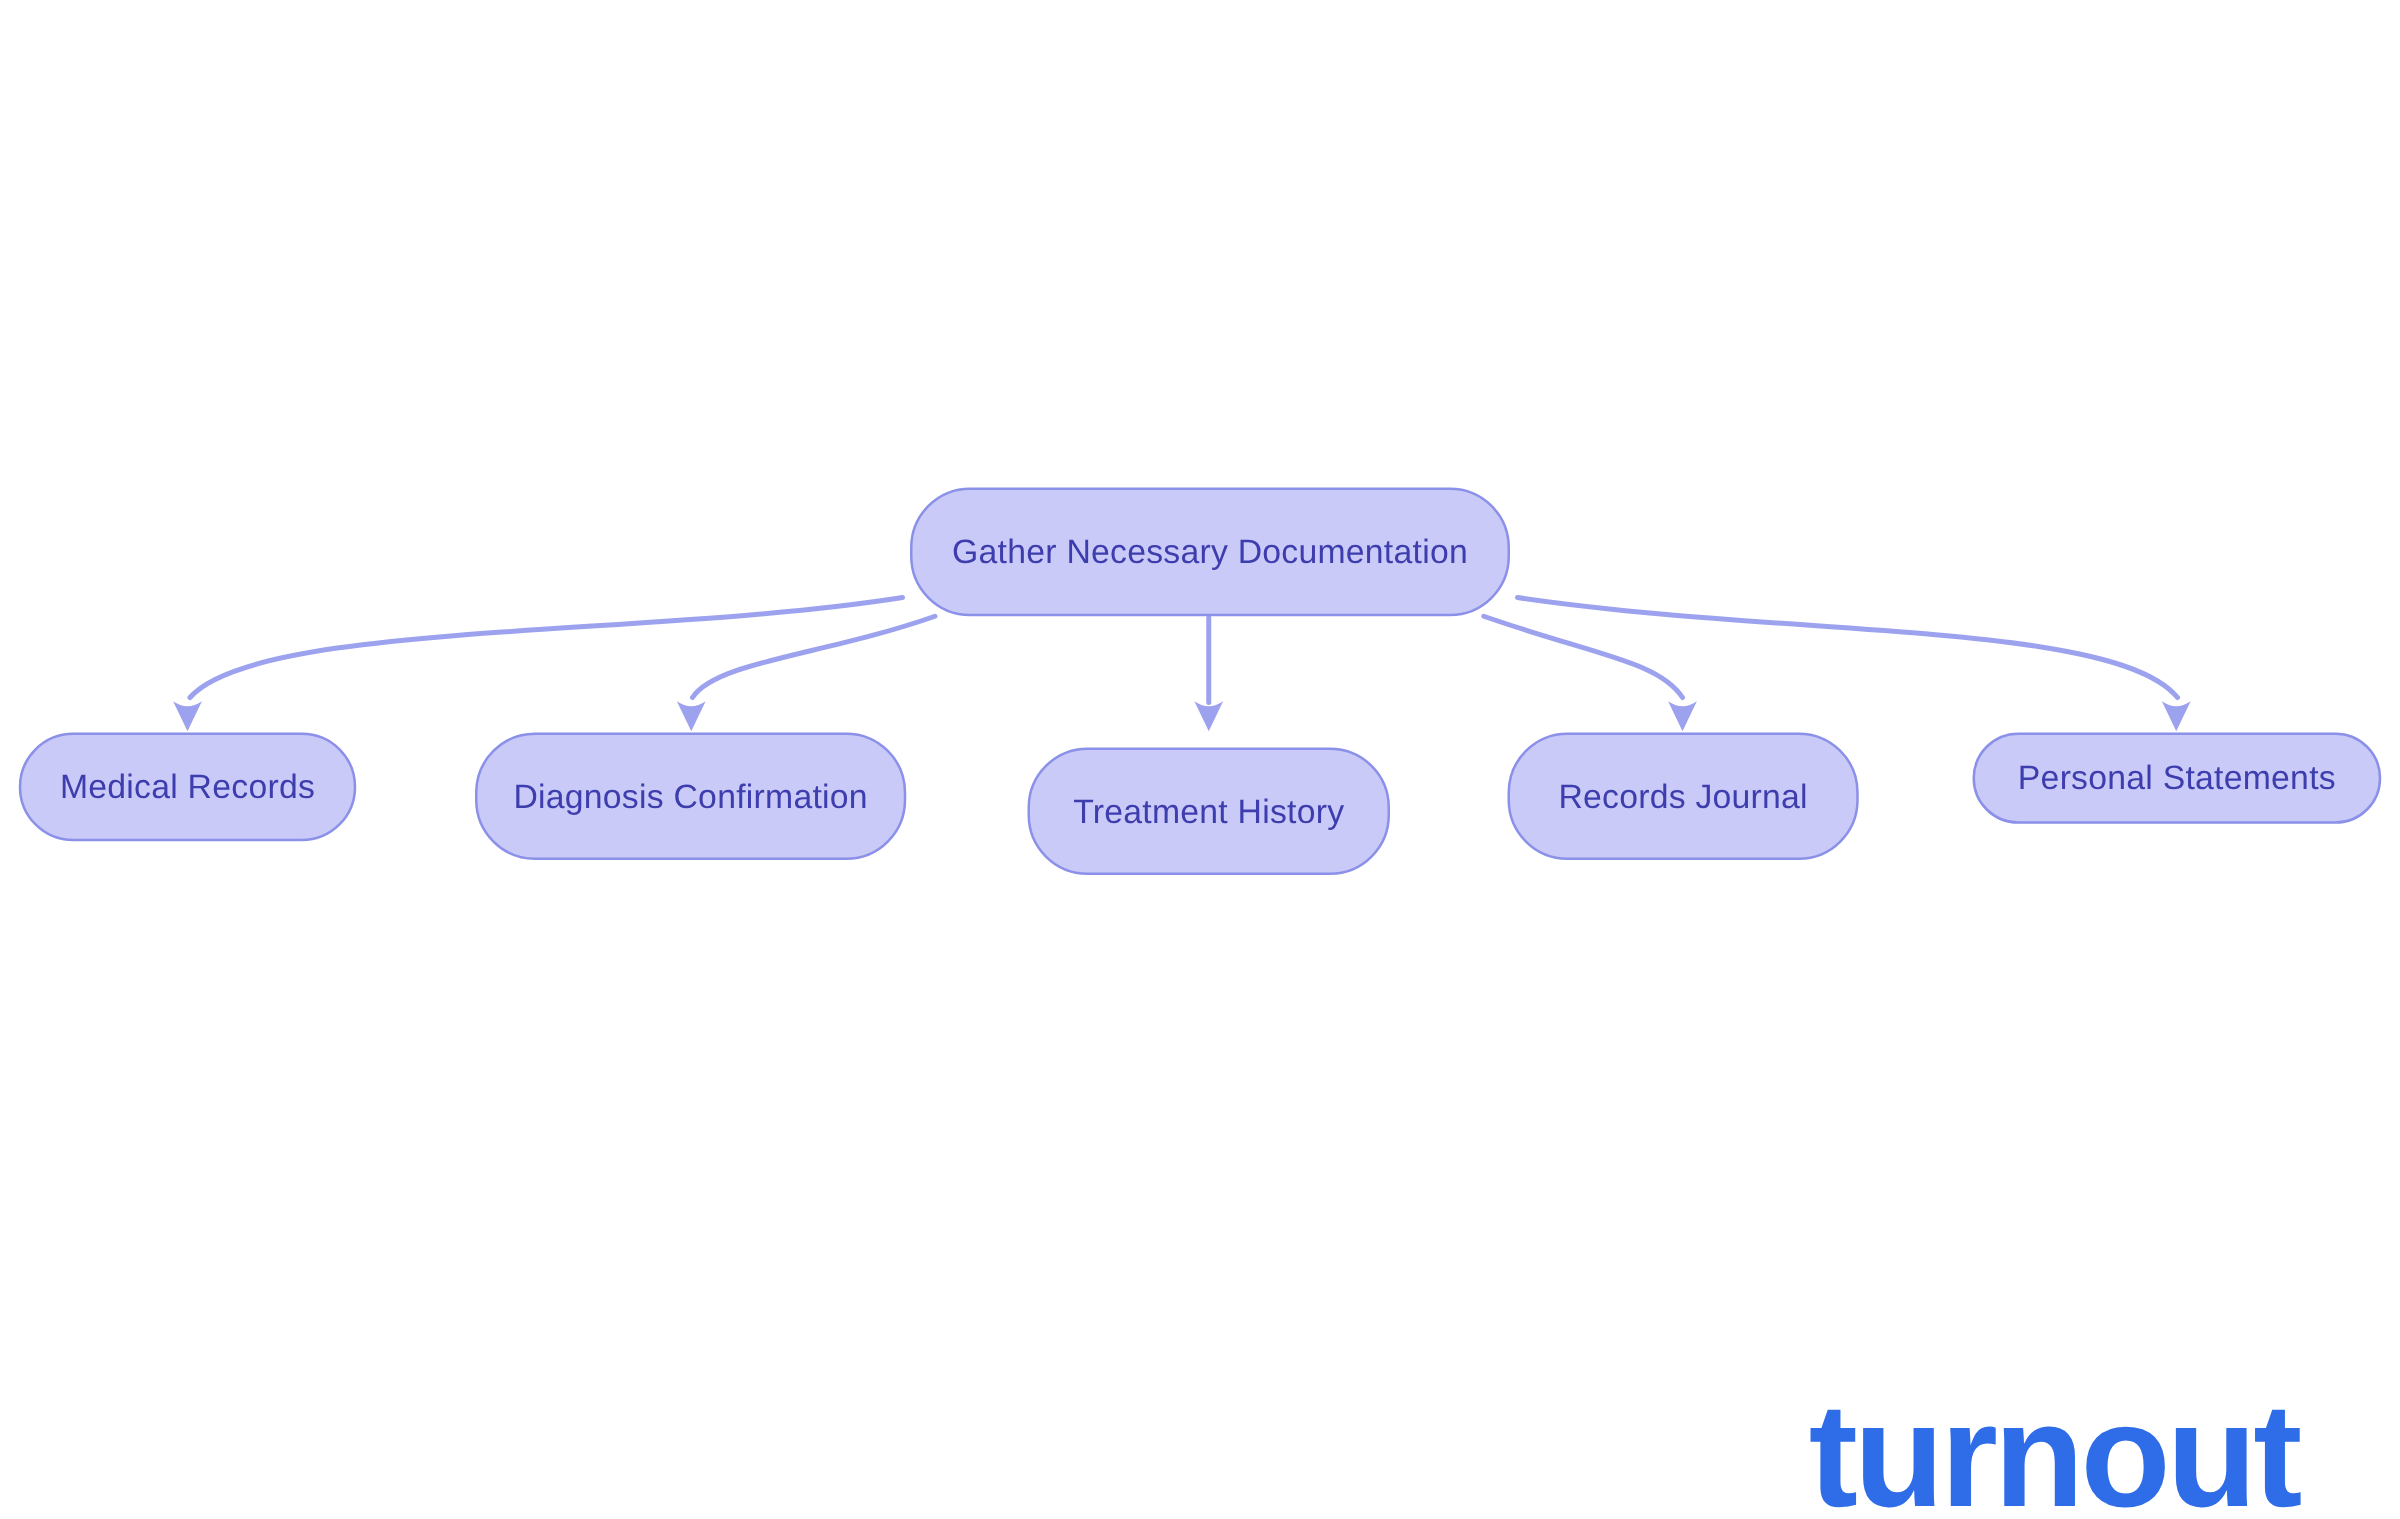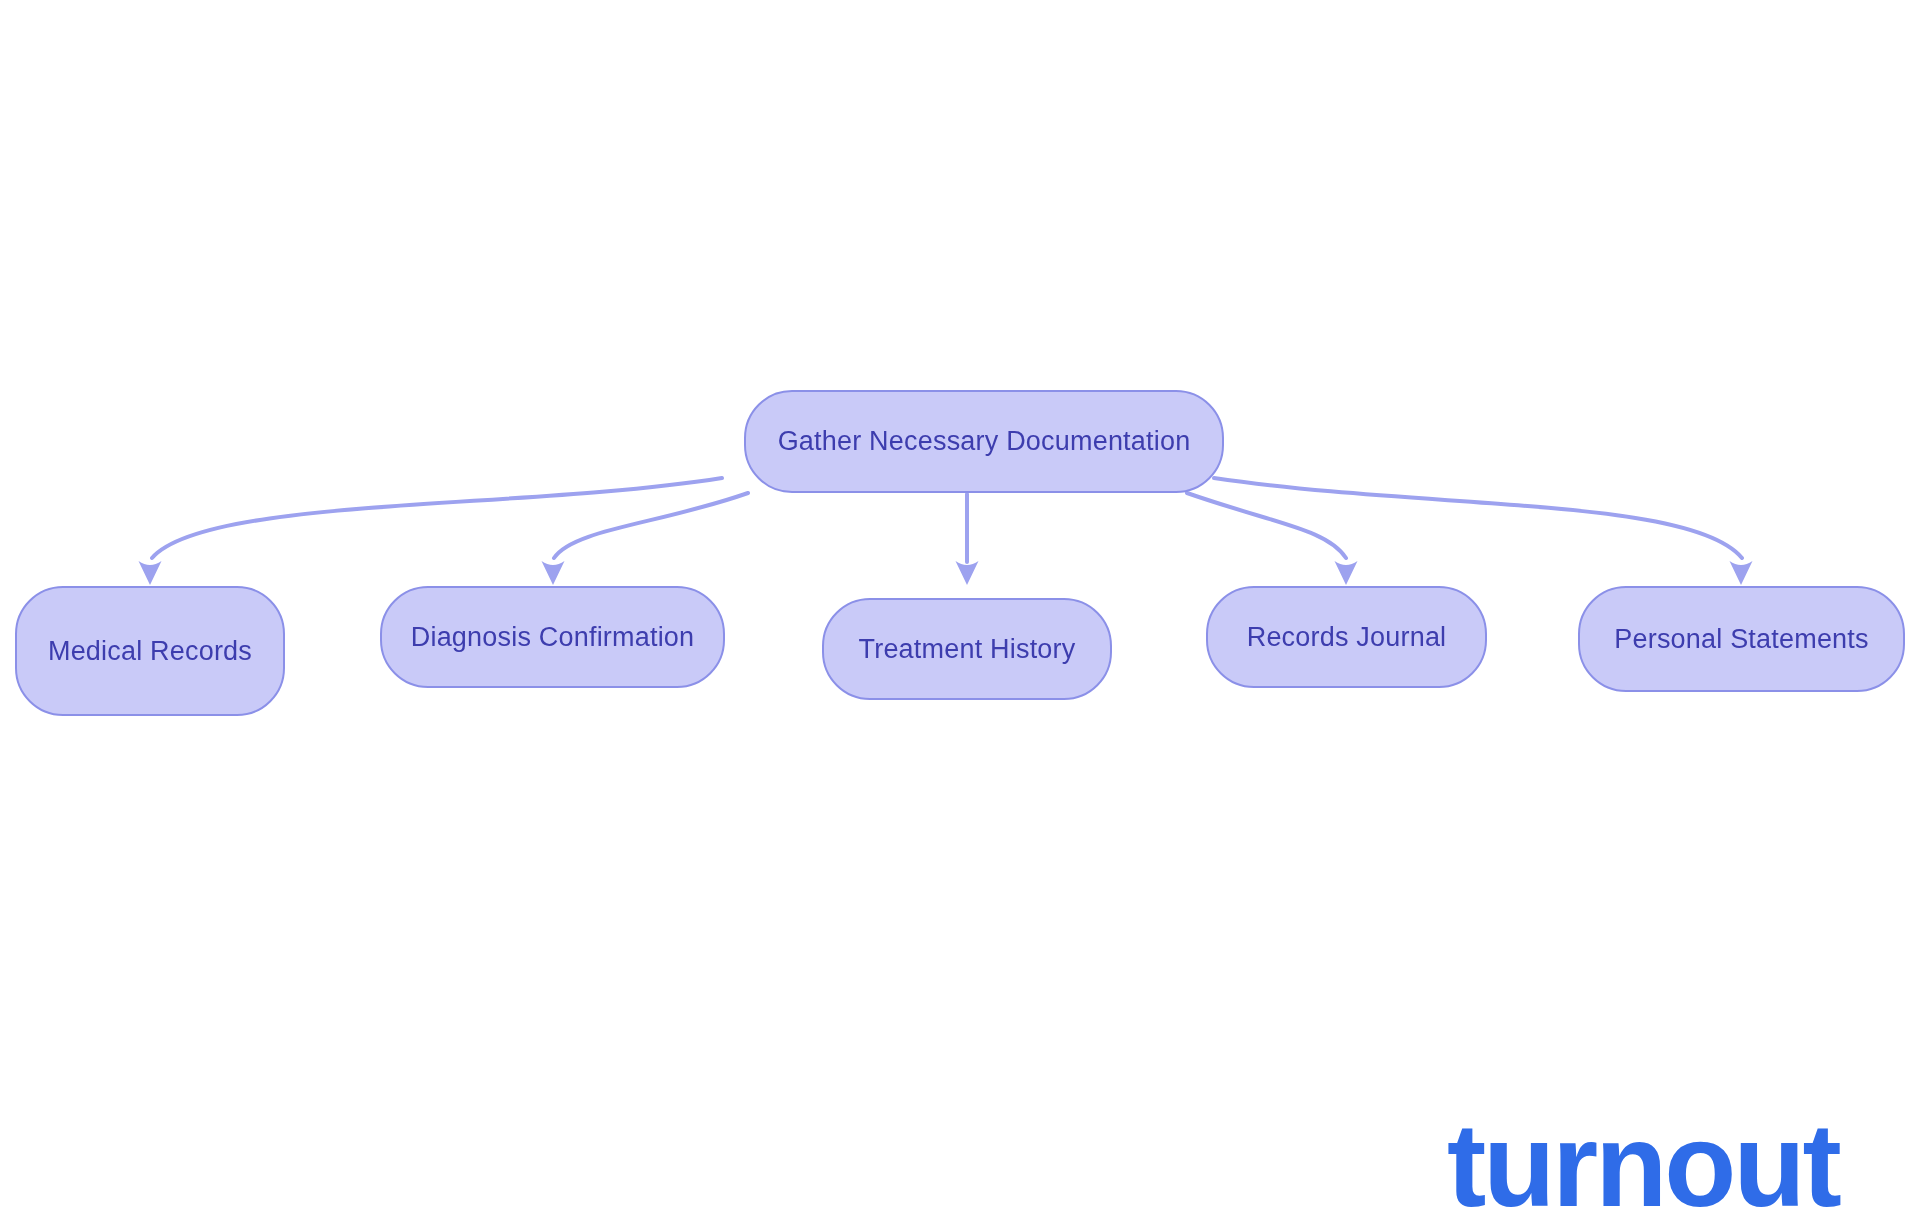--- a/index.html
+++ b/index.html
@@ -66,39 +66,39 @@
     <path d="M 1187 493 C 1276 524, 1327 529, 1346 558" fill="none" stroke="#9da2ef" stroke-width="4" stroke-linecap="round"></path>
     <path d="M 1214 478 C 1430 510, 1692 497, 1742 558" fill="none" stroke="#9da2ef" stroke-width="4" stroke-linecap="round"></path>
 
     <path transform="translate(150,584)" d="M -11.5 -23 Q 0 -15 11.5 -23 L 0 1 Z" fill="#9da2ef"></path>
     <path transform="translate(553,584)" d="M -11.5 -23 Q 0 -15 11.5 -23 L 0 1 Z" fill="#9da2ef"></path>
     <path transform="translate(967,584)" d="M -11.5 -23 Q 0 -15 11.5 -23 L 0 1 Z" fill="#9da2ef"></path>
     <path transform="translate(1346,584)" d="M -11.5 -23 Q 0 -15 11.5 -23 L 0 1 Z" fill="#9da2ef"></path>
     <path transform="translate(1741,584)" d="M -11.5 -23 Q 0 -15 11.5 -23 L 0 1 Z" fill="#9da2ef"></path>
   </svg>
 
-  <div class="node" style="left:744px; top:390px; width:480px; height:103px;">
+  <div class="node" style="left:728px; top:390px; width:480px; height:103px;">
     <span class="node-label">Gather Necessary Documentation</span>
   </div>
 
-  <div class="node" style="left:15px; top:586px; width:270px; height:130px;">
+  <div class="node" style="left:15px; top:586px; width:270px; height:87px;">
     <span class="node-label">Medical Records</span>
   </div>
 
   <div class="node" style="left:380px; top:586px; width:345px; height:102px;">
     <span class="node-label">Diagnosis Confirmation</span>
   </div>
 
   <div class="node" style="left:822px; top:586px; width:290px; height:102px;margin-top:12px;">
     <span class="node-label">Treatment History</span>
   </div>
 
   <div class="node" style="left:1206px; top:586px; width:281px; height:102px;">
     <span class="node-label">Records Journal</span>
   </div>
 
-  <div class="node" style="left:1578px; top:586px; width:327px; height:106px;">
+  <div class="node" style="left:1578px; top:586px; width:327px; height:73px;">
     <span class="node-label">Personal Statements</span>
   </div>
 
   <div class="logo">turnout</div>
 
 </div>
 
 </body></html>

